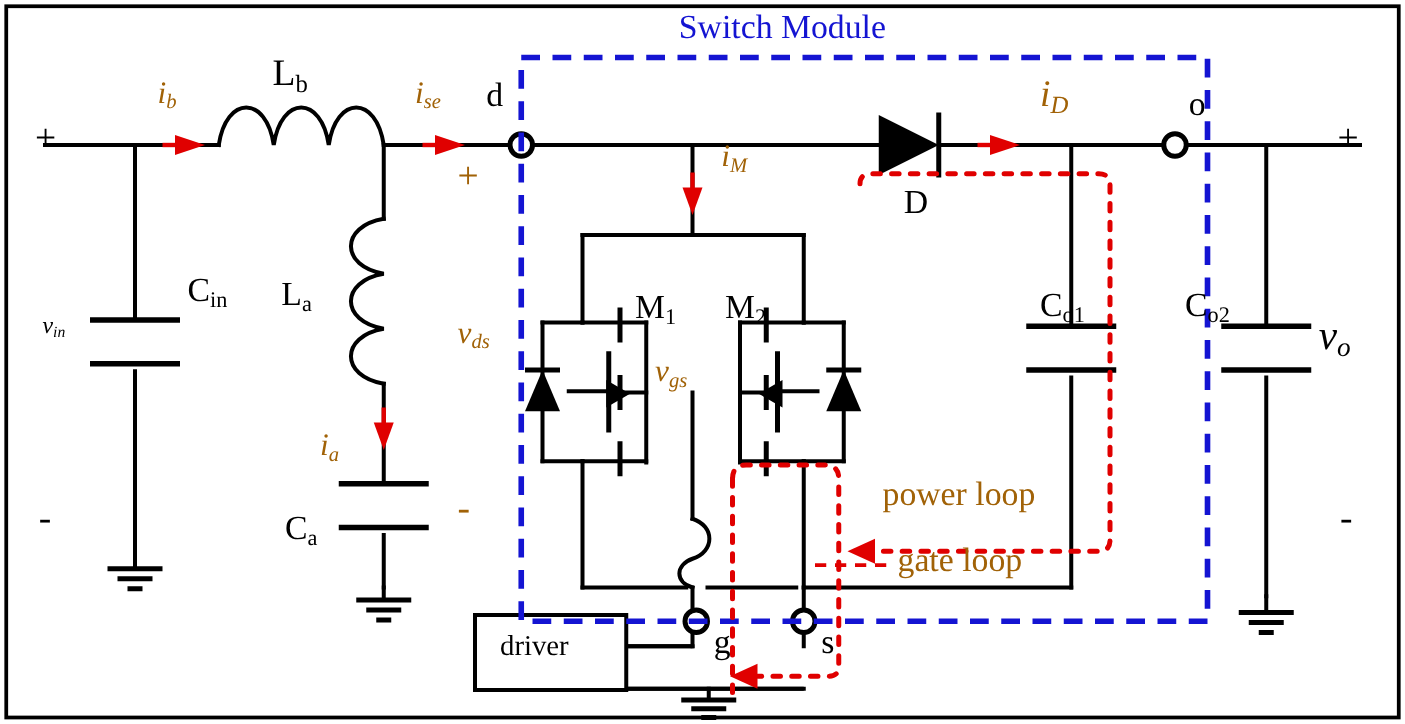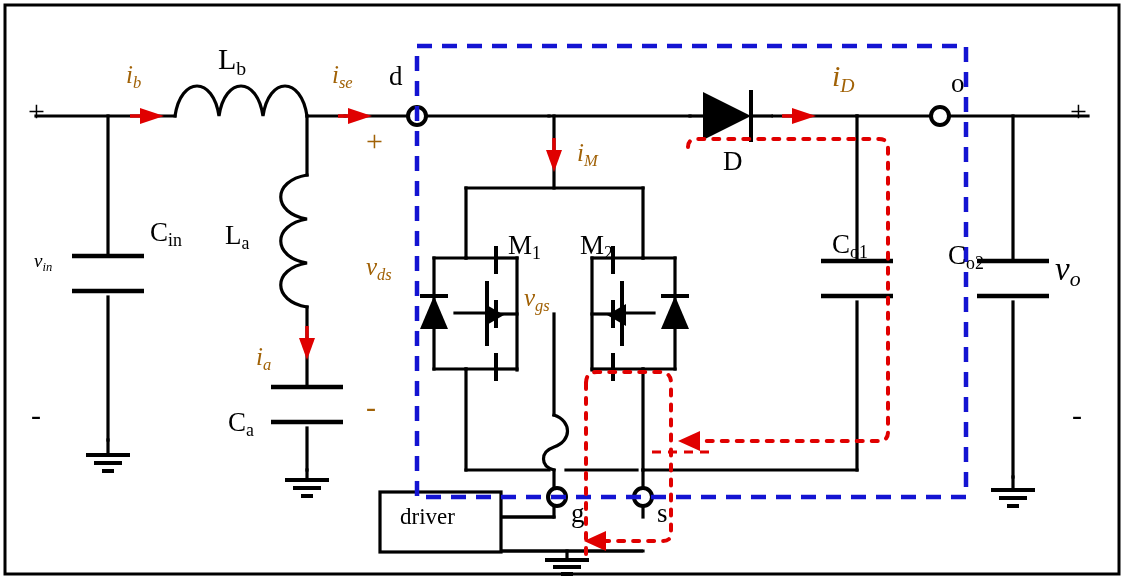--- a/index.html
+++ b/index.html
@@ -210,48 +210,49 @@
     <path d="M 688 147 Q 688 139 697 139 L 879 139 Q 888 139 888 148 L 888 432 Q 888 441 879 441 L 700 441" fill="none" stroke="#e00000" stroke-width="4" stroke-dasharray="6 9" stroke-linecap="round"></path>
     <polygon points="700,431 700,451 678,441" fill="#e00000"></polygon>
 
     <path d="M 586 383 Q 586 372 597 372 L 660 372 Q 671 372 671 383 L 671 533 Q 671 541 663 541 L 606 541" fill="none" stroke="#e00000" stroke-width="4" stroke-dasharray="6 9" stroke-linecap="round"></path>
     <path d="M 586 383 L 586 560" fill="none" stroke="#e00000" stroke-width="4" stroke-dasharray="6 9" stroke-linecap="round"></path>
     <polygon points="606,531 606,551 584,541" fill="#e00000"></polygon>
 
     <line x1="652" y1="452" x2="712" y2="452" stroke="#e00000" stroke-width="3" stroke-dasharray="9 7"></line>
   </svg>
 
+  <div class="lbl k-blue serif" style="left:543px; top:8px; font-size:27px;">Switch Module</div>
 
   <div class="lbl k-blk serif" style="left:218px; top:44px; font-size:30px;"><span>L</span><span class="sub">b</span></div>
 
   <div class="lbl k-blk serif" style="left:225px; top:222px; font-size:27px;"><span>L</span><span class="sub">a</span></div>
 
   <div class="lbl k-blk serif" style="left:150px; top:219px; font-size:27px;"><span>C</span><span class="sub">in</span></div>
 
   <div class="lbl k-blk serif" style="left:228px; top:409px; font-size:27px;"><span>C</span><span class="sub">a</span></div>
 
   <div class="lbl k-blk serif" style="left:832px; top:231px; font-size:27px;"><span>C</span><span class="sub">o1</span></div>
 
-  <div class="lbl k-blk serif" style="left:948px; top:242px; font-size:27px;"><span>C</span><span class="sub">o2</span></div>
+  <div class="lbl k-blk serif" style="left:948px; top:231px; font-size:27px;"><span>C</span><span class="sub">o2</span></div>
 
   <div class="lbl k-blk serif" style="left:508px; top:232px; font-size:27px;"><span>M</span><span class="sub">1</span></div>
 
   <div class="lbl k-blk serif" style="left:580px; top:232px; font-size:27px;"><span>M</span><span class="sub">2</span></div>
 
   <div class="lbl k-blk serif" style="left:723px; top:148px; font-size:27px;">D</div>
 
   <div class="lbl k-blk serif" style="left:400px; top:505px; font-size:23px;">driver</div>
 
   <div class="lbl k-red serif ital" style="left:126px; top:62px; font-size:25px;"><span>i</span><span class="sub">b</span></div>
 
   <div class="lbl k-red serif ital" style="left:332px; top:62px; font-size:25px;"><span>i</span><span class="sub">se</span></div>
 
   <div class="lbl k-red serif ital" style="left:256px; top:344px; font-size:25px;"><span>i</span><span class="sub">a</span></div>
 
-  <div class="lbl k-red serif ital" style="left:577px; top:140px; font-size:25px;"><span>i</span><span class="sub">M</span></div>
+  <div class="lbl k-red serif ital" style="left:577px; top:113px; font-size:25px;"><span>i</span><span class="sub">M</span></div>
 
   <div class="lbl k-red serif ital" style="left:832px; top:61px; font-size:30px;"><span>i</span><span class="sub">D</span></div>
 
   <div class="lbl k-blk serif ital" style="left:34px; top:251px; font-size:19px;"><span>v</span><span class="sub">in</span></div>
 
   <div class="lbl k-red serif ital" style="left:366px; top:254px; font-size:25px;"><span>v</span><span class="sub">ds</span></div>
 
   <div class="lbl k-red serif ital" style="left:524px; top:285px; font-size:25px;"><span>v</span><span class="sub">gs</span></div>
 
   <div class="lbl k-blk serif ital" style="left:1055px; top:253px; font-size:33px;"><span>v</span><span class="sub">o</span></div>
@@ -261,14 +262,16 @@
   <div class="lbl k-blk serif" style="left:571px; top:500px; font-size:27px;">g</div>
   <div class="lbl k-blk serif" style="left:657px; top:500px; font-size:27px;">s</div>
 
   <div class="lbl k-blk serif" style="left:28px; top:96px; font-size:30px;">+</div>
   <div class="lbl k-blk serif" style="left:31px; top:400px; font-size:30px;">-</div>
   <div class="lbl k-red serif" style="left:366px; top:126px; font-size:30px;">+</div>
   <div class="lbl k-red serif" style="left:366px; top:392px; font-size:30px;">-</div>
   <div class="lbl k-blk serif" style="left:1070px; top:96px; font-size:30px;">+</div>
   <div class="lbl k-blk serif" style="left:1072px; top:400px; font-size:30px;">-</div>
 
+  <div class="lbl k-red serif" style="left:706px; top:382px; font-size:27px;">power loop</div>
+  <div class="lbl k-red serif" style="left:718px; top:435px; font-size:27px;">gate loop</div>
 
 </div>
 
 </body></html>

